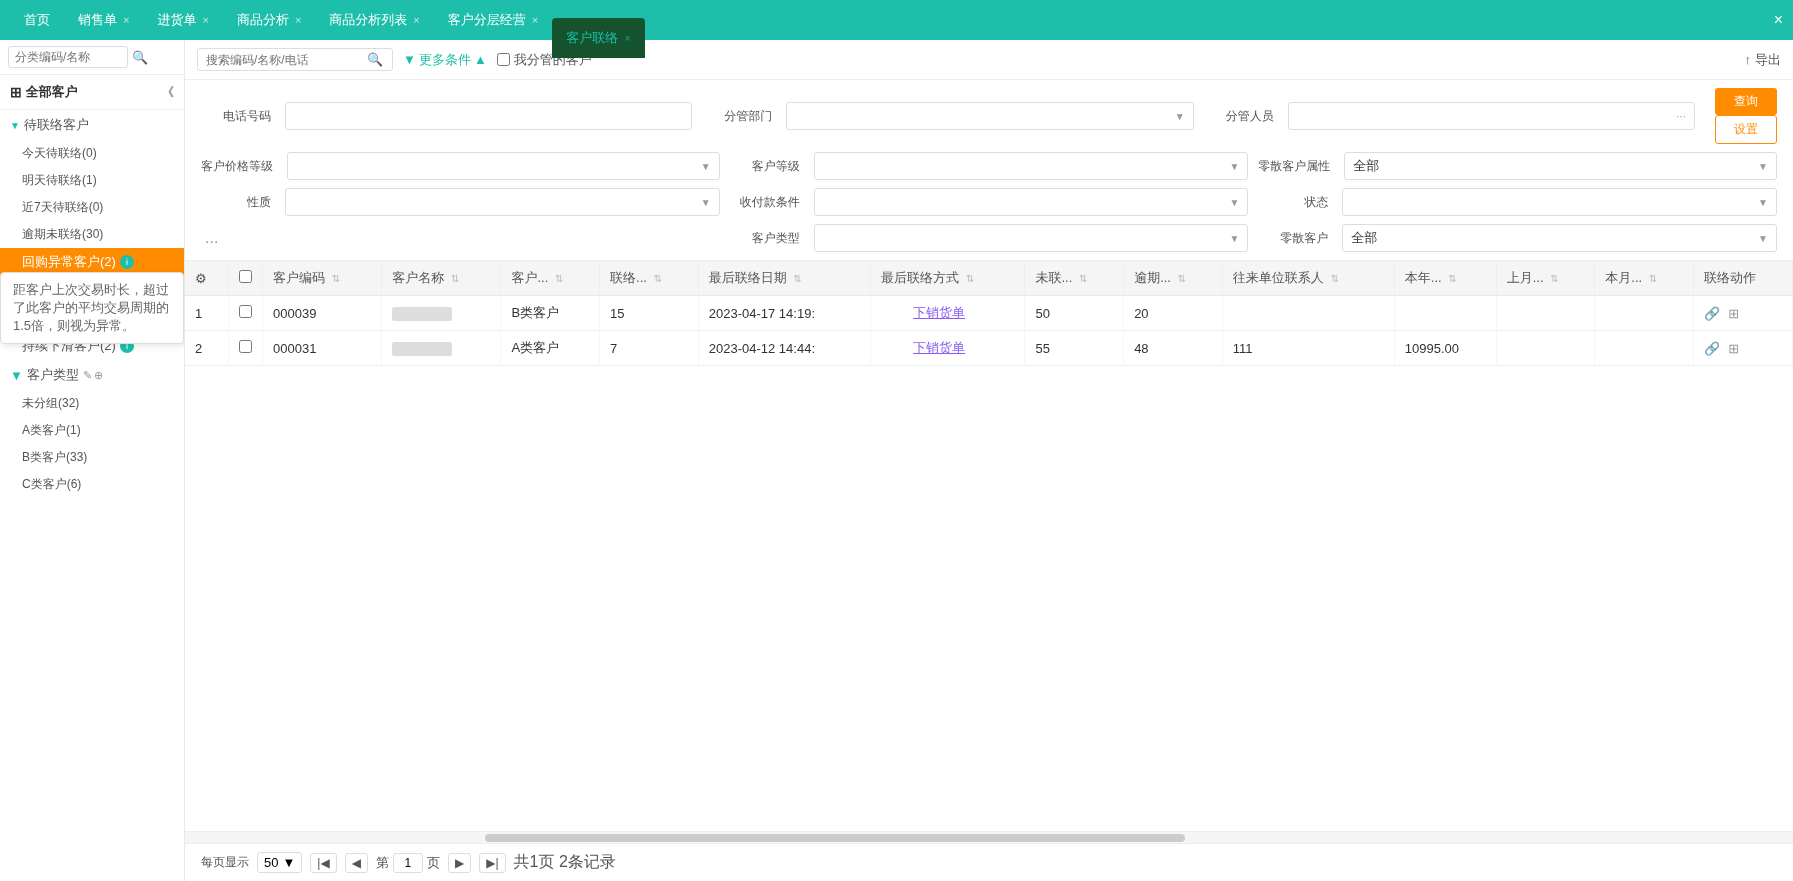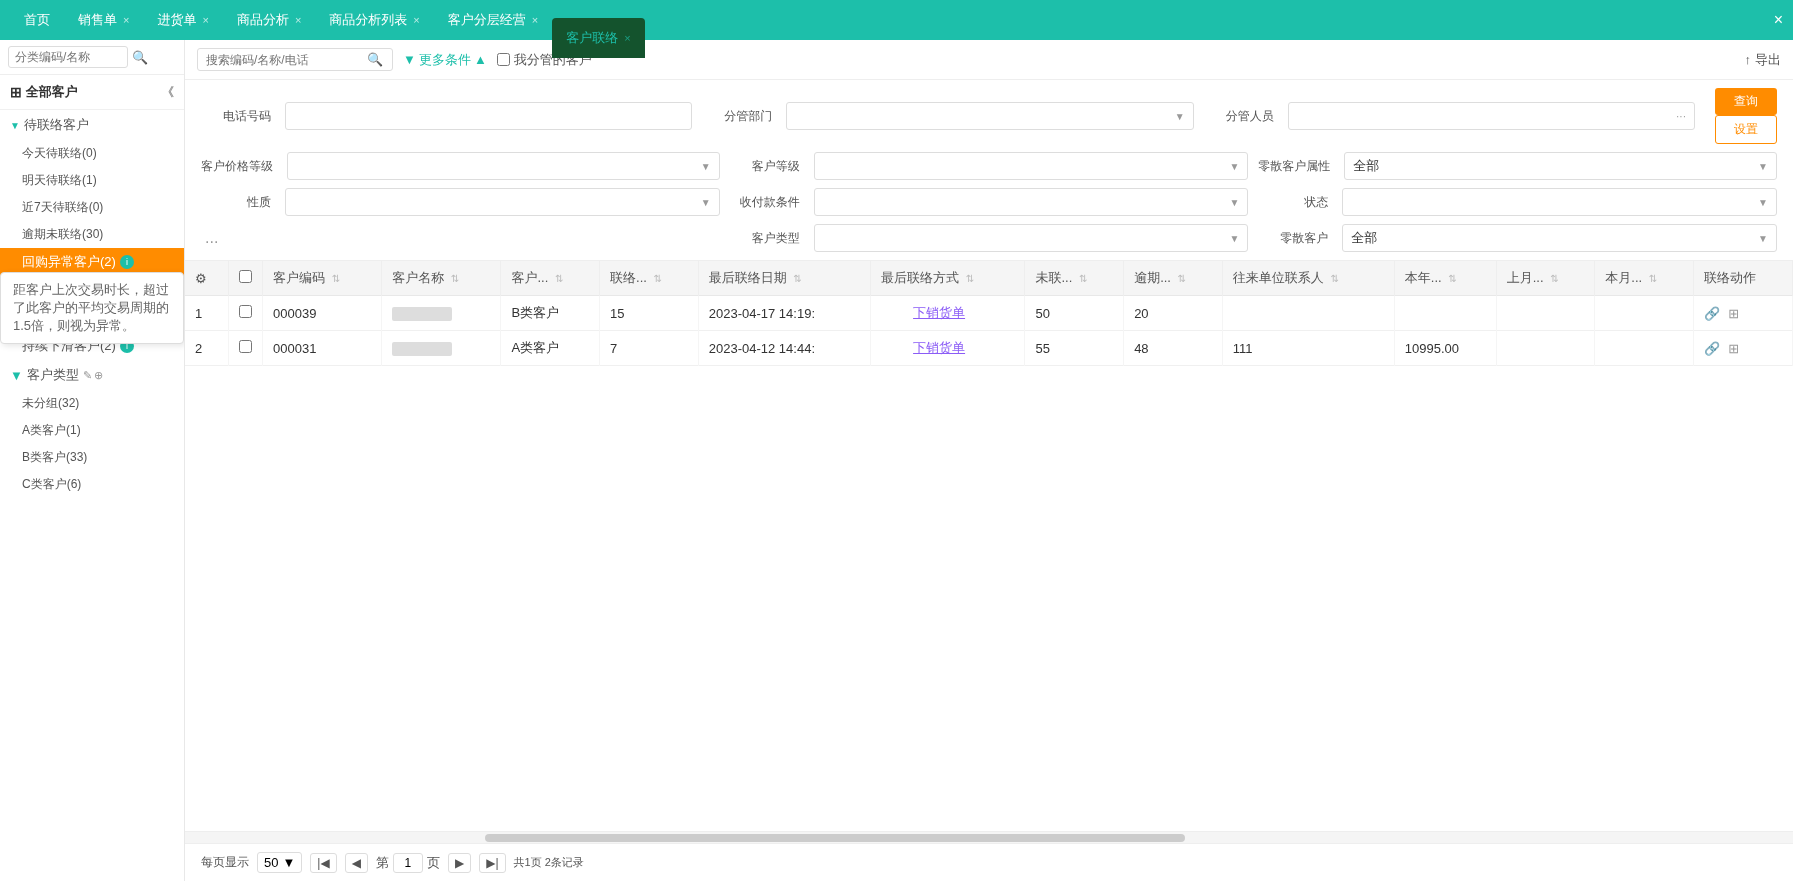--- a/index.html
+++ b/index.html
@@ -201,21 +201,21 @@
       font-size: 12px; cursor: pointer; color: #555; background: #fff;
     }
     .page-nav-btn:disabled { color: #ccc; cursor: default; }
     .page-current {
       display: flex; align-items: center; gap: 4px; font-size: 12px; color: #555;
     }
     .page-current input {
       border: 1px solid #ddd; border-radius: 3px; width: 30px; text-align: center;
       padding: 2px 4px; font-size: 12px;
     }
-    .total-label { font-size: 11px; color: #555; }
+    .total-label { font-size: 16px; color: #555; }
 
     
     .bottom-scroll {
       height: 12px; background: #f5f5f5; border-top: 1px solid #eee;
       position: relative; overflow: hidden;
     }
     .bottom-scroll-thumb {
       position: absolute; top: 2px; left: 300px; width: 700px; height: 8px;
       background: #ccc; border-radius: 4px;
     }

